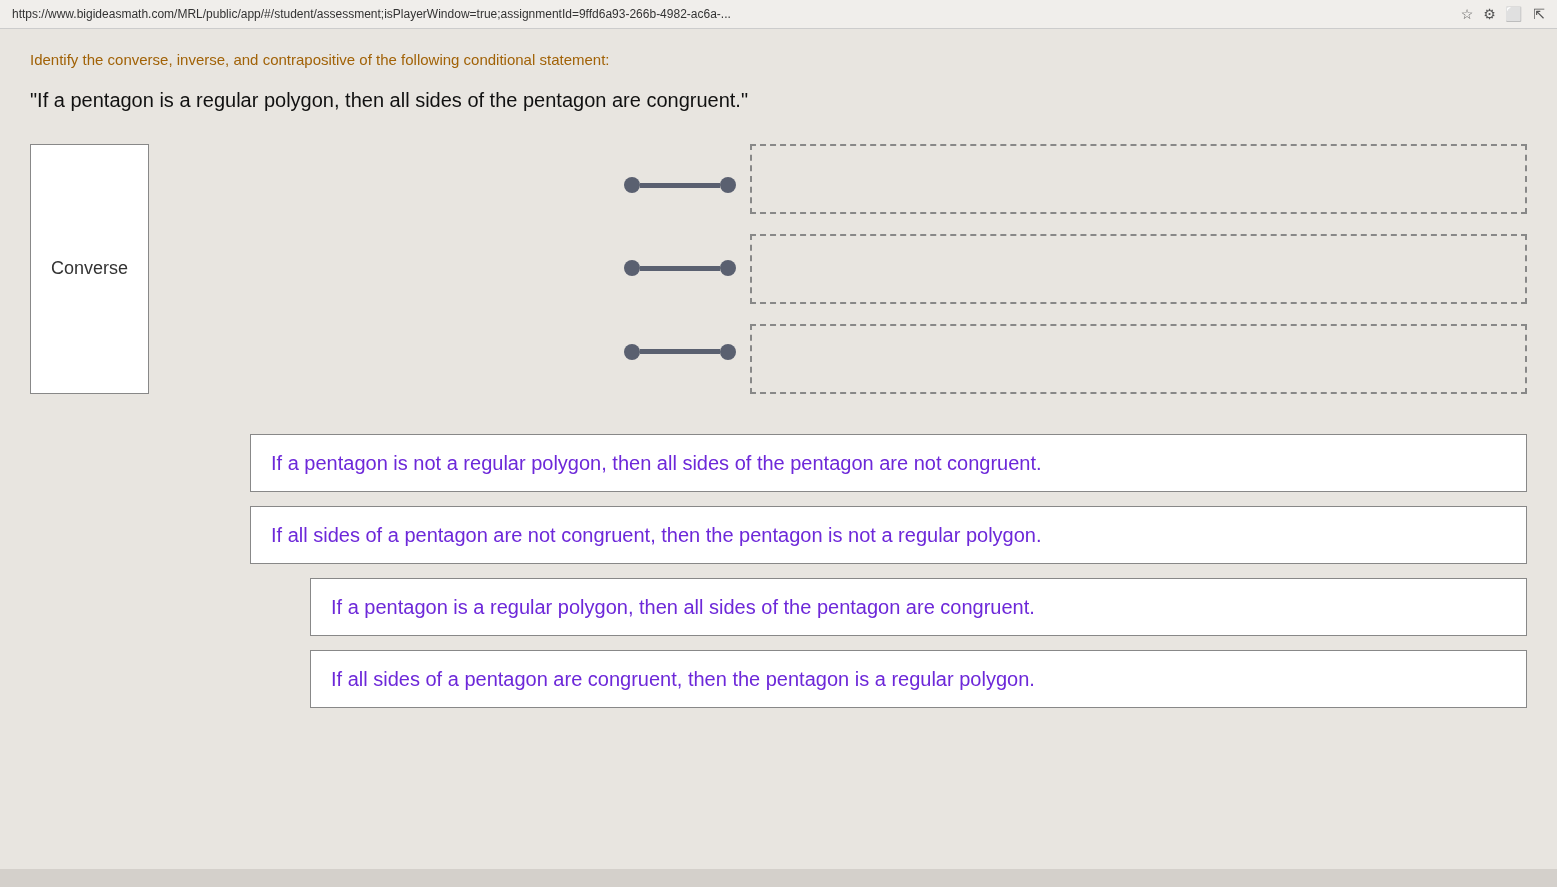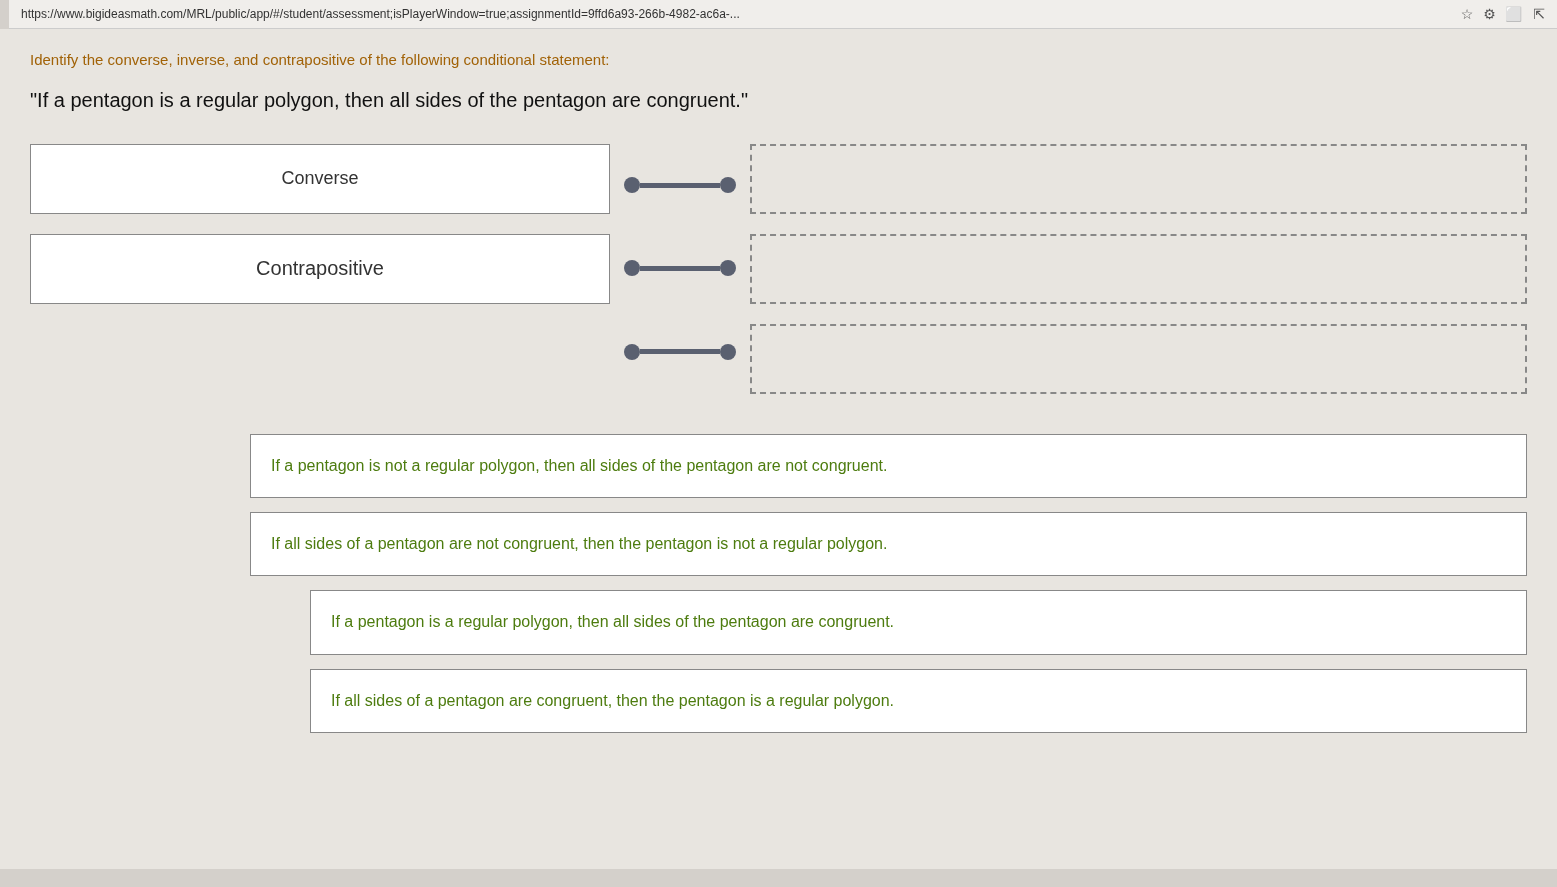--- a/index.html
+++ b/index.html
@@ -14,21 +14,20 @@
 
     .browser-bar {
       background: #f0eeeb;
       border-bottom: 1px solid #ccc;
       padding: 6px 12px;
       font-size: 12px;
       color: #333;
       display: flex;
       align-items: center;
       gap: 8px;
-      margin-left: 9px;
     }
 
     .browser-url {
       flex: 1;
       font-size: 12px;
       color: #333;
     }
 
     .browser-icons {
       display: flex;
@@ -61,21 +60,21 @@
     
     .matching-container {
       display: flex;
       align-items: stretch;
       margin-bottom: 40px;
       gap: 0;
     }
 
     .left-labels {
       display: flex;
-      flex-direction: column;
+      flex-direction: row;
       gap: 20px;
       width: 580px;
       flex-shrink: 0;
     }
 
     .label-box {
       background: #fff;
       border: 1.5px solid #888;
       padding: 18px 20px;
       font-size: 18px;
@@ -141,23 +140,23 @@
     .answer-choices {
       display: flex;
       flex-direction: column;
       gap: 14px;
       margin-left: 220px;
     }
 
     .answer-choice {
       background: #fff;
       border: 1.5px solid #888;
-      padding: 20px 20px;
-      font-size: 16px;
-      color: #4d7c0f;
+      padding: 14px 20px;
+      font-size: 20px;
+      color: #6d28d9;
       cursor: pointer;
       line-height: 1.4;
     }
 
     .answer-choice.indented {
       margin-left: 60px;
       background: #fff;
     }
   </style>
 </head>
@@ -178,23 +177,20 @@
   <div class="question-header">Identify the converse, inverse, and contrapositive of the following conditional statement:</div>
 
   <div class="conditional-statement">"If a pentagon is a regular polygon, then all sides of the pentagon are congruent."</div>
 
   <div class="matching-container">
 
     <div class="left-labels">
       <div class="label-box">
         <span>Converse</span>
       </div>
-      <div class="label-box">
-        <span style="font-size:20px;font-weight:500;">Contrapositive</span>
-      </div>
     </div>
 
     <div class="connector-area">
       <div class="connector-row">
         <div class="connector-line">
           <div class="connector-dot"></div>
           <div class="connector-rod"></div>
           <div class="connector-dot"></div>
         </div>
       </div>

